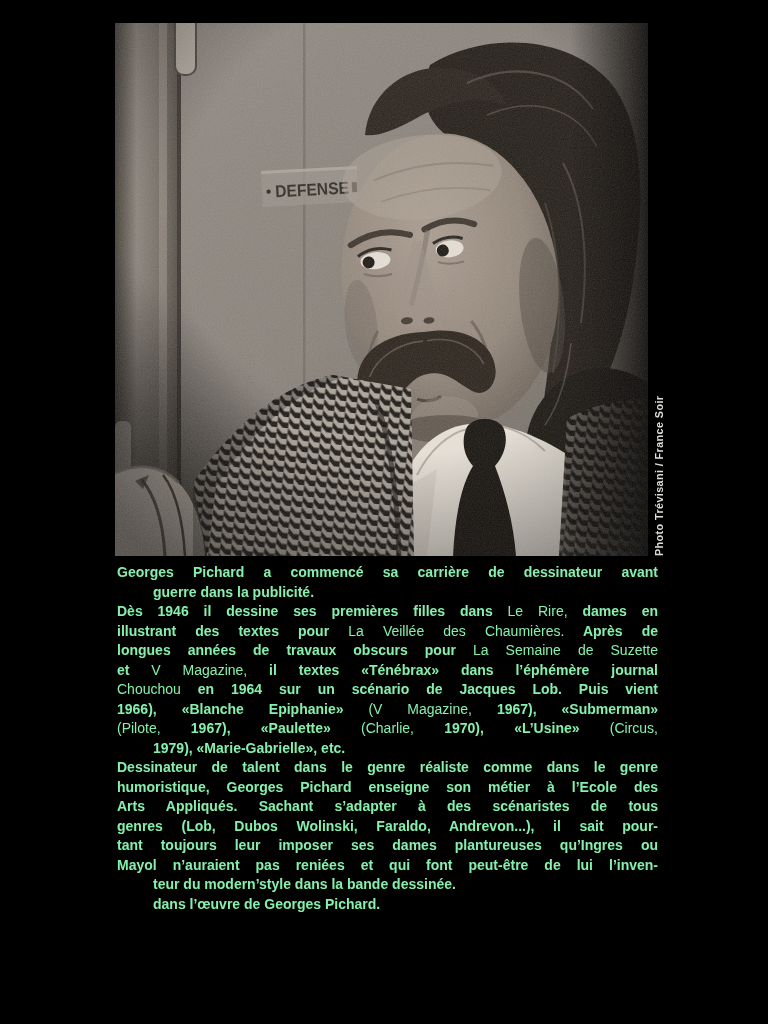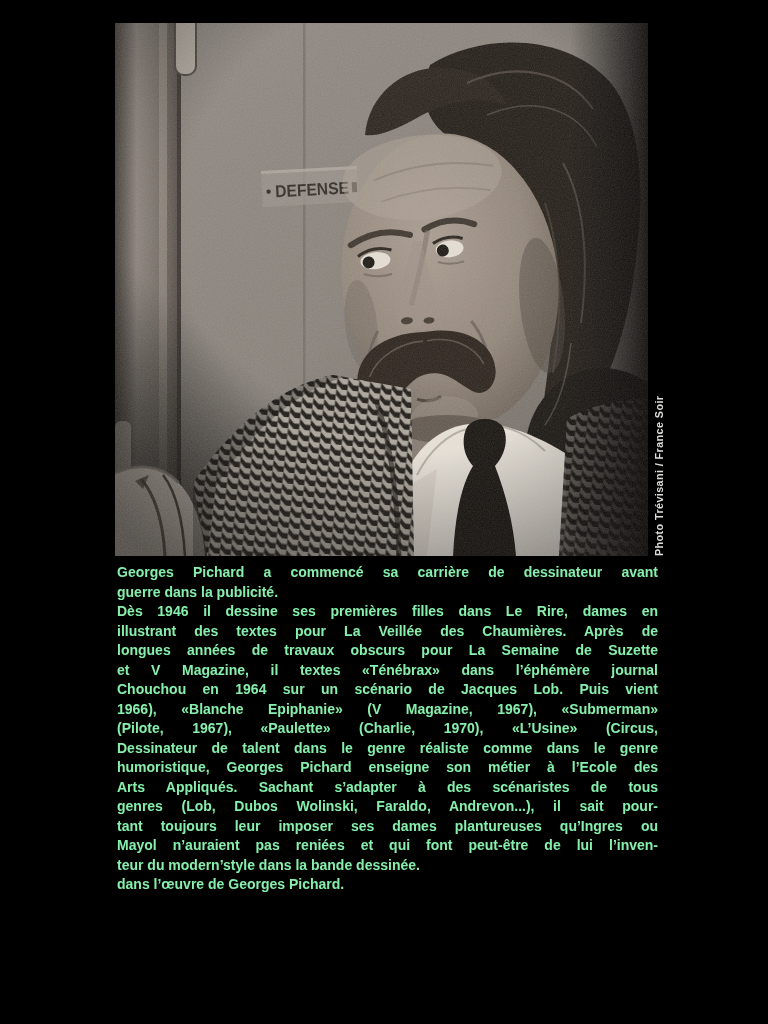--- a/index.html
+++ b/index.html
@@ -9,22 +9,22 @@
   .photo{position:absolute;left:115px;top:23px;width:533px;height:533px;margin:0;
          overflow:hidden;background:#0a0908;}
   .photo svg{display:block;width:533px;height:533px;}
   .photo-credit{position:absolute;left:651px;top:556px;width:170px;height:17px;
          transform:rotate(-90deg);transform-origin:0 0;
          color:#dedcd6;font-size:10.8px;font-weight:700;letter-spacing:.4px;
          line-height:17px;white-space:nowrap;}
   .bio{position:absolute;left:117px;top:563px;width:541px;color:#86efac;
        font-size:14px;line-height:19.5px;font-weight:700;}
   .bio .line{height:19.5px;text-align:justify;text-align-last:justify;white-space:normal;}
-  .bio .line.end{text-align-last:left;}
-  .bio .r{font-weight:700;}
+  .bio .line.end{text-align-last:left;margin-left:36px;}
+  .bio .r{font-weight:400;}
   .bio .b{font-weight:700;}
 </style>
 </head>
 <body>
 
 <div class="page">
 
   <figure class="photo">
     <svg viewBox="0 0 533 533">
       <defs>
@@ -182,20 +182,21 @@
   <div class="bio">
       <div class="line"><span class="b">Georges Pichard a commencé sa carrière de dessinateur avant</span></div>
       <div class="line end"><span class="b">guerre dans la publicité.</span></div>
       <div class="line"><span class="b">Dès 1946 il dessine ses premières filles dans </span><span class="r">Le Rire,</span><span class="b"> dames en</span></div>
       <div class="line"><span class="b">illustrant des textes pour </span><span class="r">La Veillée des Chaumières.</span><span class="b"> Après de</span></div>
       <div class="line"><span class="b">longues années de travaux obscurs pour </span><span class="r">La Semaine de Suzette</span></div>
       <div class="line"><span class="b">et </span><span class="r">V Magazine,</span><span class="b"> il textes «Ténébrax» dans l’éphémère journal</span></div>
       <div class="line"><span class="r">Chouchou </span><span class="b">en 1964 sur un scénario de Jacques Lob. Puis vient</span></div>
       <div class="line"><span class="b">1966), «Blanche Epiphanie» </span><span class="r">(V Magazine, </span><span class="b">1967), «Submerman»</span></div>
       <div class="line"><span class="r">(Pilote, </span><span class="b">1967), «Paulette» </span><span class="r">(Charlie, </span><span class="b">1970), «L’Usine» </span><span class="r">(Circus,</span></div>
+      <div class="line end"><span class="b">1979), «Marie-Gabrielle», etc.</span></div>
       <div class="line"><span class="b">Dessinateur de talent dans le genre réaliste comme dans le genre</span></div>
       <div class="line"><span class="b">humoristique, Georges Pichard enseigne son métier à l’Ecole des</span></div>
       <div class="line"><span class="b">Arts Appliqués. Sachant s’adapter à des scénaristes de tous</span></div>
       <div class="line"><span class="b">genres (Lob, Dubos Wolinski, Faraldo, Andrevon...), il sait pour-</span></div>
       <div class="line"><span class="b">tant toujours leur imposer ses dames plantureuses qu’Ingres ou</span></div>
       <div class="line"><span class="b">Mayol n’auraient pas reniées et qui font peut-être de lui l’inven-</span></div>
       <div class="line end"><span class="b">teur du modern’style dans la bande dessinée.</span></div>
       <div class="line end"><span class="b">dans l’œuvre de Georges Pichard.</span></div>
     </div>
 </div>

